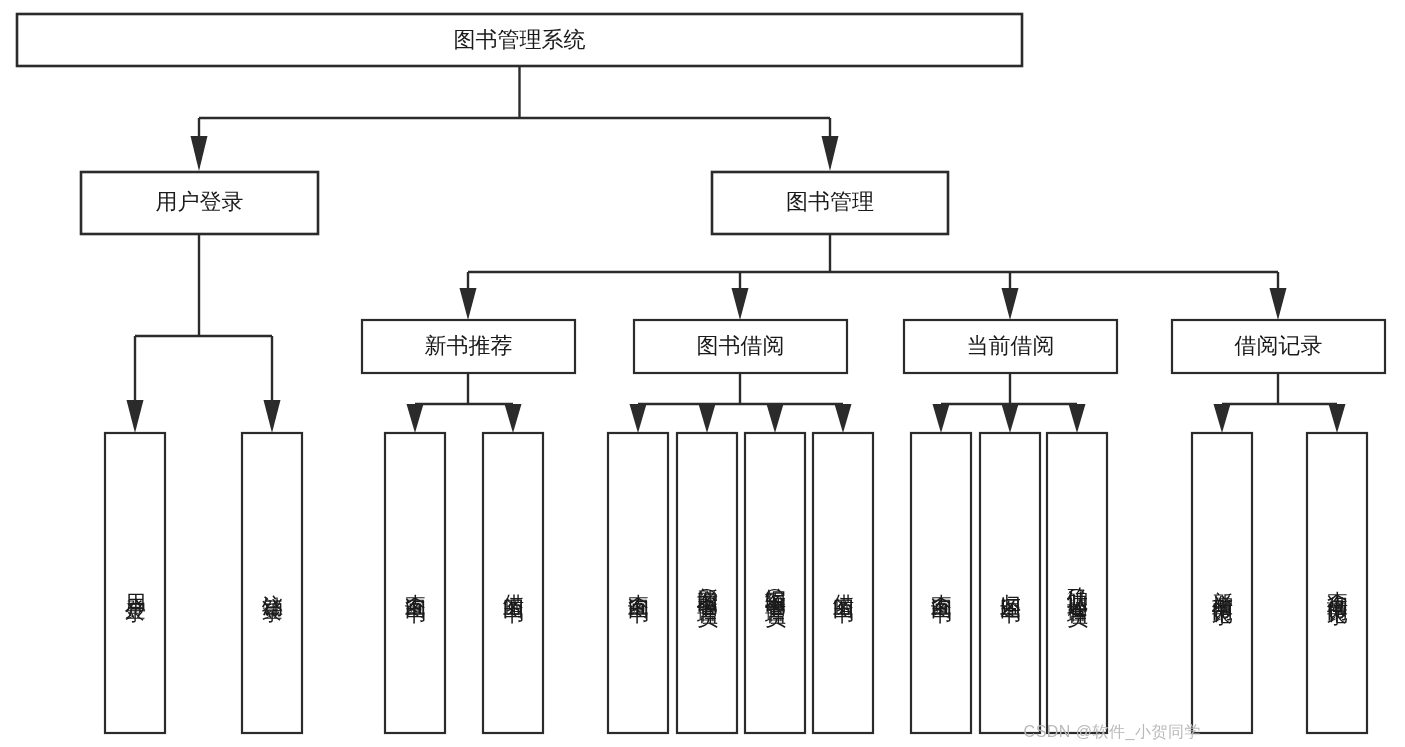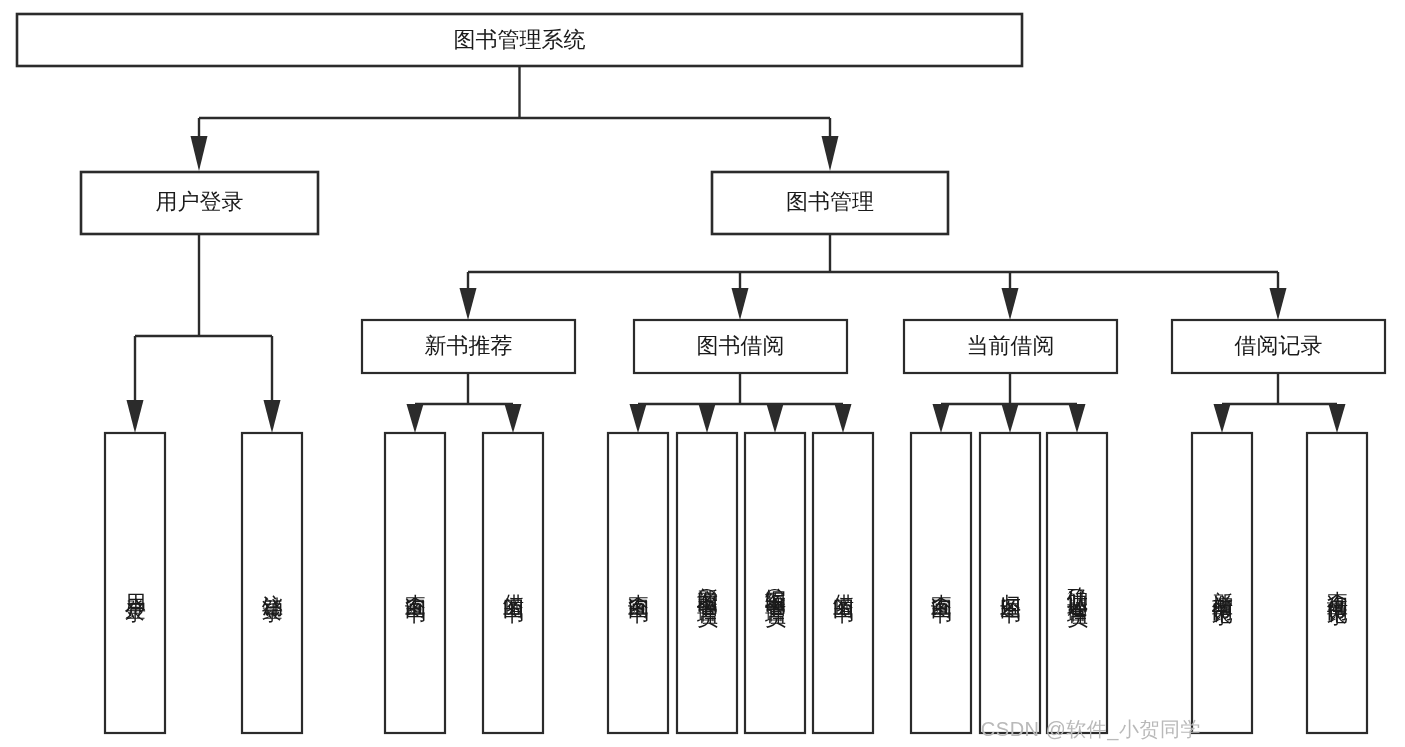--- a/index.html
+++ b/index.html
@@ -66,21 +66,21 @@
     align-items: center;
     justify-content: center;
     white-space: nowrap;
     pointer-events: none;
   }
   .watermark {
     position: absolute;
     right: 8px;
     bottom: 4px;
     font-family: "Liberation Sans", "DejaVu Sans", sans-serif;
-    font-size: 20px;
+    font-size: 16px;
     color: #b9b9b9;
     letter-spacing: 0.5px;
     white-space: nowrap;
   }
 </style>
 </head>
 <body>
 
 <div id="diagram-root">
 

